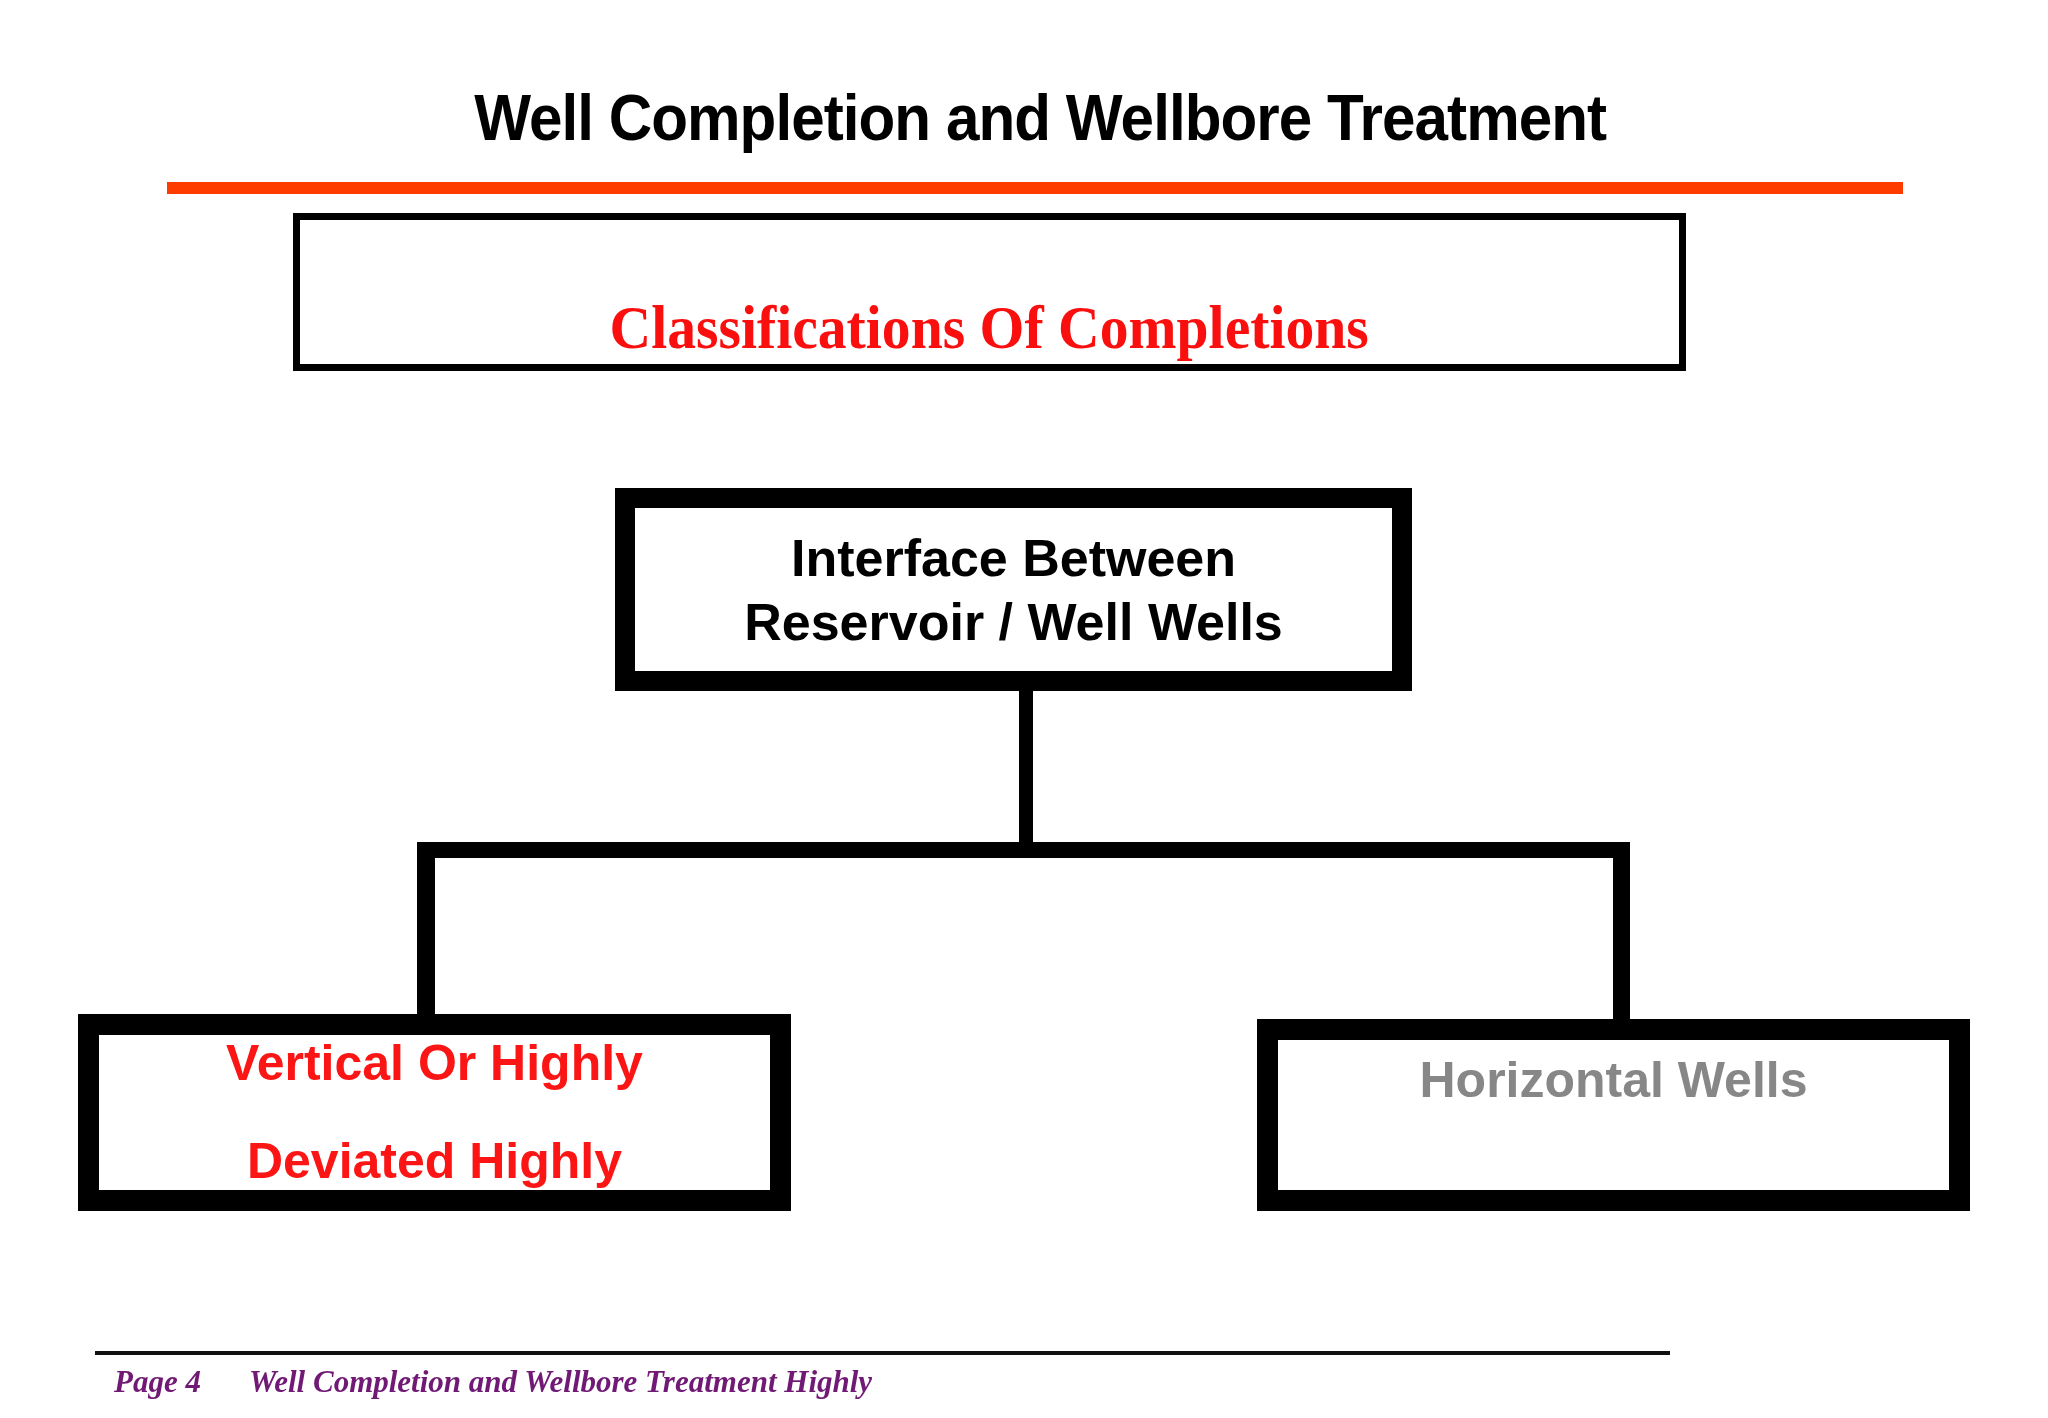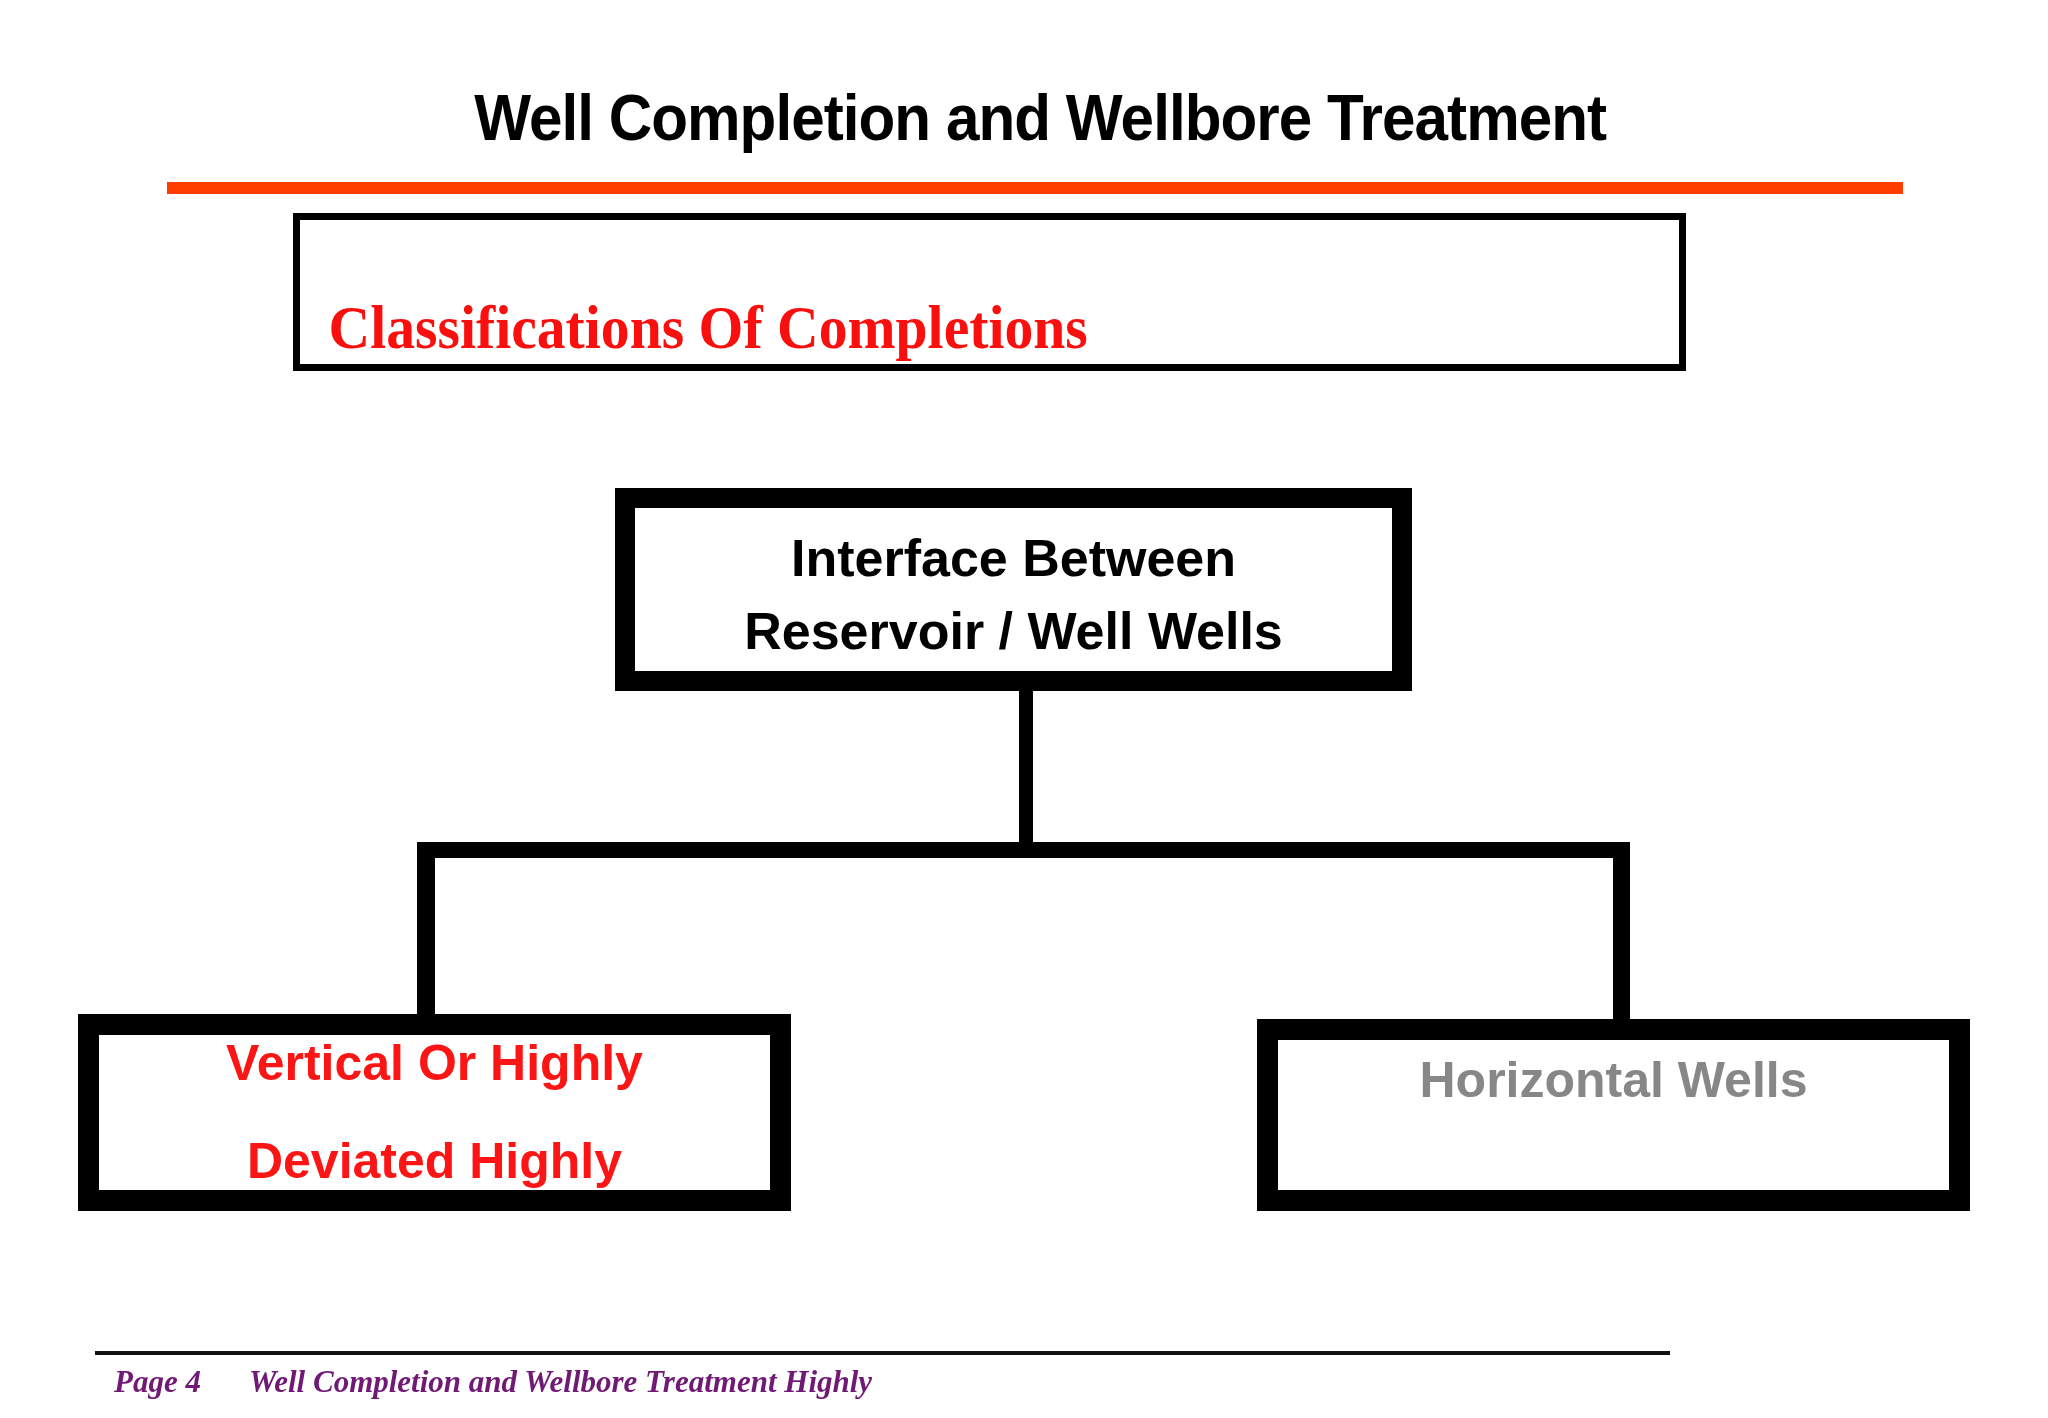--- a/index.html
+++ b/index.html
@@ -44,21 +44,21 @@
 
   
   #heading-box {
     left: 293px; top: 213px;
     width: 1393px; height: 158px;
     border: 7px solid var(--border-black, #000000);
     background: #ffffff;
     box-sizing: border-box;
     display: flex;
     align-items: flex-end;
-    justify-content: flex-start;
+    justify-content: center;
     padding-bottom: 4px;
   }
   #heading-box .label {
     font-family: "Liberation Serif", serif;
     font-weight: bold;
     font-size: 62px;
     line-height: 66px;
     color: var(--heading-text, #fa0f0f);
     transform: scaleX(0.93);
     transform-origin: center bottom;
@@ -77,21 +77,20 @@
     align-items: center;
     justify-content: center;
     text-align: center;
   }
   #interface-box .line {
     font-size: 52px;
     font-weight: bold;
     color: #000000;
     line-height: 64px;
     white-space: nowrap;
-    margin-top: 9px;
   }
 
   
   .connector { background: var(--border-black, #000000); }
   #connector-stem      { left: 1019px; top: 690px; width: 14px;  height: 168px; }
   #connector-crossbar  { left: 417px;  top: 842px; width: 1213px; height: 16px; }
   #connector-left-drop { left: 417px;  top: 842px; width: 18px;  height: 177px; }
   #connector-right-drop{ left: 1613px; top: 842px; width: 17px;  height: 182px; }
 
   

